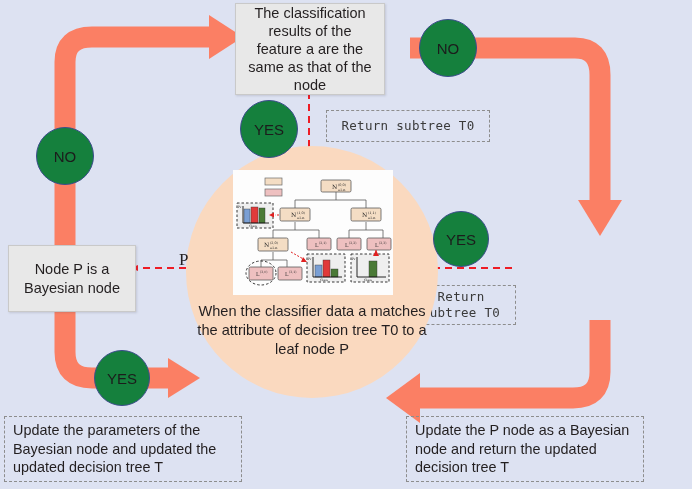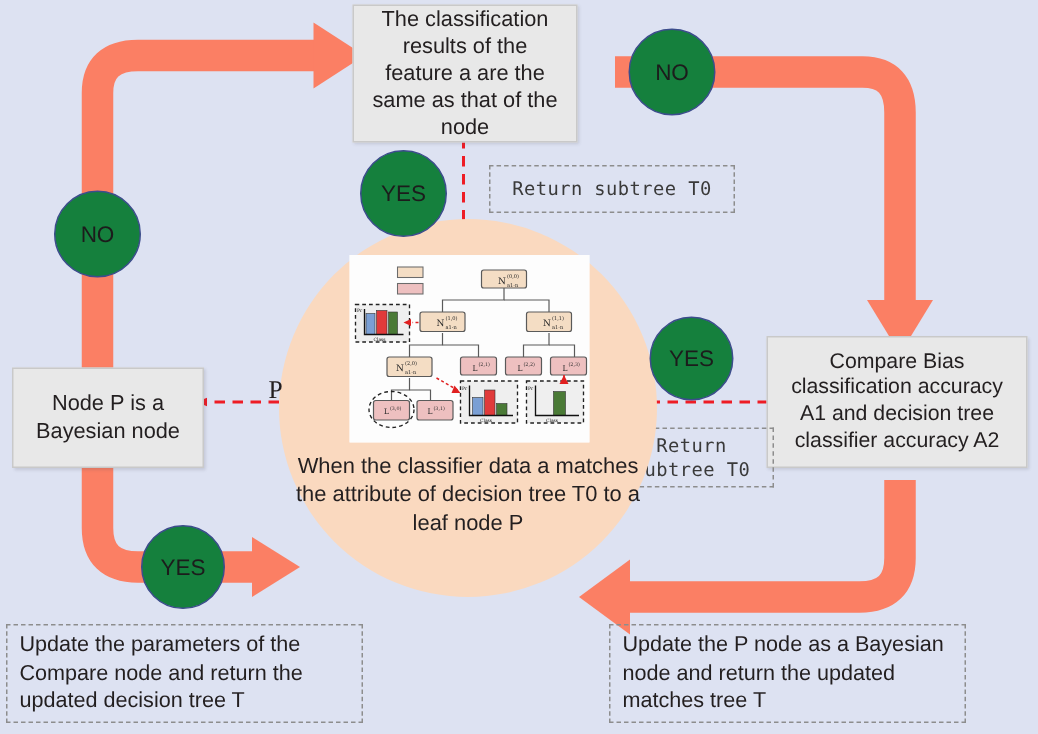--- a/index.html
+++ b/index.html
@@ -242,38 +242,35 @@
   <div class="plabel">P</div>
 
   <div class="gbox" style="left:8px;top:245px;width:128px;height:67px;font-size:14.5px;padding:4px 6px;">
     <span>Node P is a Bayesian node</span>
   </div>
 
   <div class="gbox" style="left:235px;top:3px;width:150px;height:92px;font-size:14.5px;padding:4px 8px;">
     <span>The classification results of the feature a are the same as that of the node</span>
   </div>
 
-  <div class="gbox" style="left:511px;top:224px;width:174px;height:88px;font-size:14.2px;padding:4px 7px;">
-    <span>Compare Bias classification accuracy A1 and decision tree classifier accuracy A2</span>
-  </div>
 
   <div class="dashbox mono" style="left:326px;top:110px;width:164px;height:32px;">
     <span style="width:100%;">Return subtree T0</span>
   </div>
 
   <div class="dashbox mono" style="left:406px;top:285px;width:110px;height:40px;">
     <span style="width:100%;">Return subtree T0</span>
   </div>
 
   <div class="dashbox" style="left:4px;top:416px;width:238px;height:66px;font-size:14.4px;padding:3px 8px;text-align:left;">
-    <span>Update the parameters of the Compare node and return the updated decision tree T</span>
+    <span>Update the parameters of the Bayesian node and updated the updated decision tree T</span>
   </div>
 
   <div class="dashbox" style="left:406px;top:416px;width:238px;height:66px;font-size:14.4px;padding:3px 8px;text-align:left;">
-    <span>Update the P node as a Bayesian node and return the updated matches tree T</span>
+    <span>Update the P node as a Bayesian node and return the updated decision tree T</span>
   </div>
 
   <div class="ynode" style="left:36px;top:127px;width:58px;height:58px;">
     <span>NO</span>
   </div>
 
   <div class="ynode" style="left:240px;top:100px;width:58px;height:58px;">
     <span>YES</span>
   </div>
 

